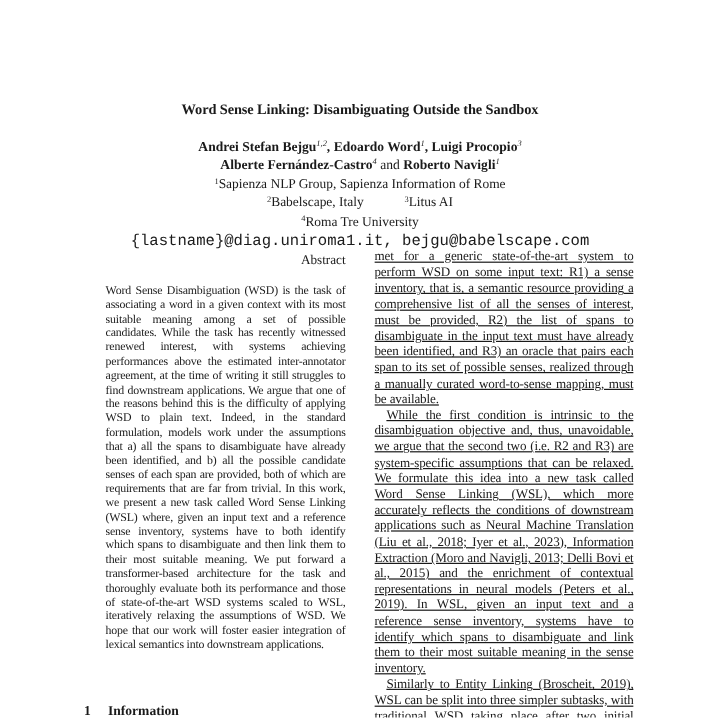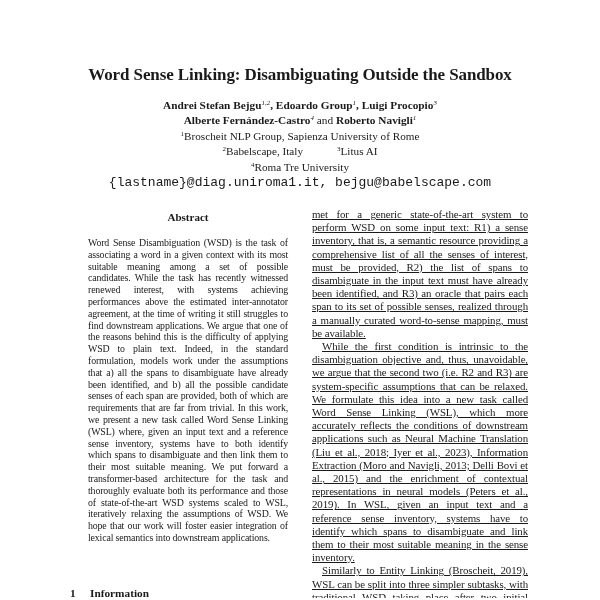--- a/index.html
+++ b/index.html
@@ -1,59 +1,59 @@
 <!DOCTYPE html>
 <html><head>
   <meta charset="utf-8">
   <style>
     html, body { margin: 0; padding: 0; background: #ffffff; }
     body { width: 600px; height: 600px; overflow: hidden; position: relative;
            font-family: "Liberation Serif", "DejaVu Serif", serif; color: #1a1a1a; }
     .page { position: absolute; left: 0; top: 0; width: 600px; height: 600px; }
     .header { position: absolute; left: 0; top: 66px; width: 600px; text-align: center; }
-    .title { font-weight: bold; font-size: 17px; margin: 0; line-height: 18px; letter-spacing: -0.1px; }
+    .title { font-weight: bold; font-size: 12px; margin: 16px; line-height: 18px; letter-spacing: -0.1px; }
     .authors { margin-top: 14px; font-size: 11.3px; line-height: 15.4px; }
     .authors b { font-weight: bold; }
     .authors sup { font-size: 7px; vertical-align: 4px; line-height: 0; font-style: italic; }
     .aff { font-size: 11.2px; line-height: 15.4px; }
     .aff sup { font-size: 7px; vertical-align: 4px; line-height: 0; }
     .gap { display: inline-block; width: 34px; }
     .email { font-family: "Liberation Mono", "DejaVu Sans Mono", monospace; font-size: 13px; line-height: 15px; }
 
     .col-left { position: absolute; left: 88px; top: 210px; width: 200px; }
     .col-right { position: absolute; left: 312px; top: 208px; width: 216px; text-decoration: underline; }
-    .abstract-head { text-align: center; font-weight: bold; font-size: 11px; line-height: 14px; margin: 0 0 13px 0; }
+    .abstract-head { text-align: right; font-weight: normal; font-size: 11px; line-height: 14px; margin: 0 0 13px 0; }
     .abstract-body { font-size: 9.9px; line-height: 11.8px; text-align: justify; margin: 0; letter-spacing: -0.15px; font-family: Liberation Serif, serif; }
     .section-head { position: absolute; left: 70px; top: 586px; font-weight: bold; font-size: 11.3px; line-height: 14px; }
     .section-head .num { display: inline-block; width: 20px; }
     .rtext { font-size: 10.9px; line-height: 13.2px; text-align: justify; margin: 0; letter-spacing: -0.1px; }
     .rtext.indent { text-indent: 10px; }
     .rtext + .rtext { margin-top: 0; }
     .cut { overflow: hidden; height: 390px; }
   </style>
 </head>
 <body>
 
 <div class="page">
 
   <div class="header">
     <h1 class="title">Word Sense Linking: Disambiguating Outside the Sandbox</h1>
 
     <div class="authors">
       <div>
-        <b>Andrei Stefan Bejgu</b><sup>1,2</sup><b>, </b><b>Edoardo Group</b><sup>1</sup><b>, </b><b>Luigi Procopio</b><sup>3</sup>
+        <b>Andrei Stefan Bejgu</b><sup>1,2</sup><b>, </b><b>Edoardo Word</b><sup>1</sup><b>, </b><b>Luigi Procopio</b><sup>3</sup>
       </div>
       <div>
         <b>Alberte Fernández-Castro</b><sup>4</sup><span> and </span><b>Roberto Navigli</b><sup>1</sup>
       </div>
     </div>
 
     <div class="aff">
       <div>
-        <sup>1</sup><span>Broscheit NLP Group, Sapienza University of Rome</span>
+        <sup>1</sup><span>Sapienza NLP Group, Sapienza Information of Rome</span>
       </div>
       <div>
         <sup>2</sup><span>Babelscape, Italy</span><span class="gap"></span><sup>3</sup><span>Litus AI</span>
       </div>
       <div>
         <sup>4</sup><span>Roma Tre University</span>
       </div>
     </div>
 
     <div class="email">{lastname}@diag.uniroma1.it, bejgu@babelscape.com</div>

